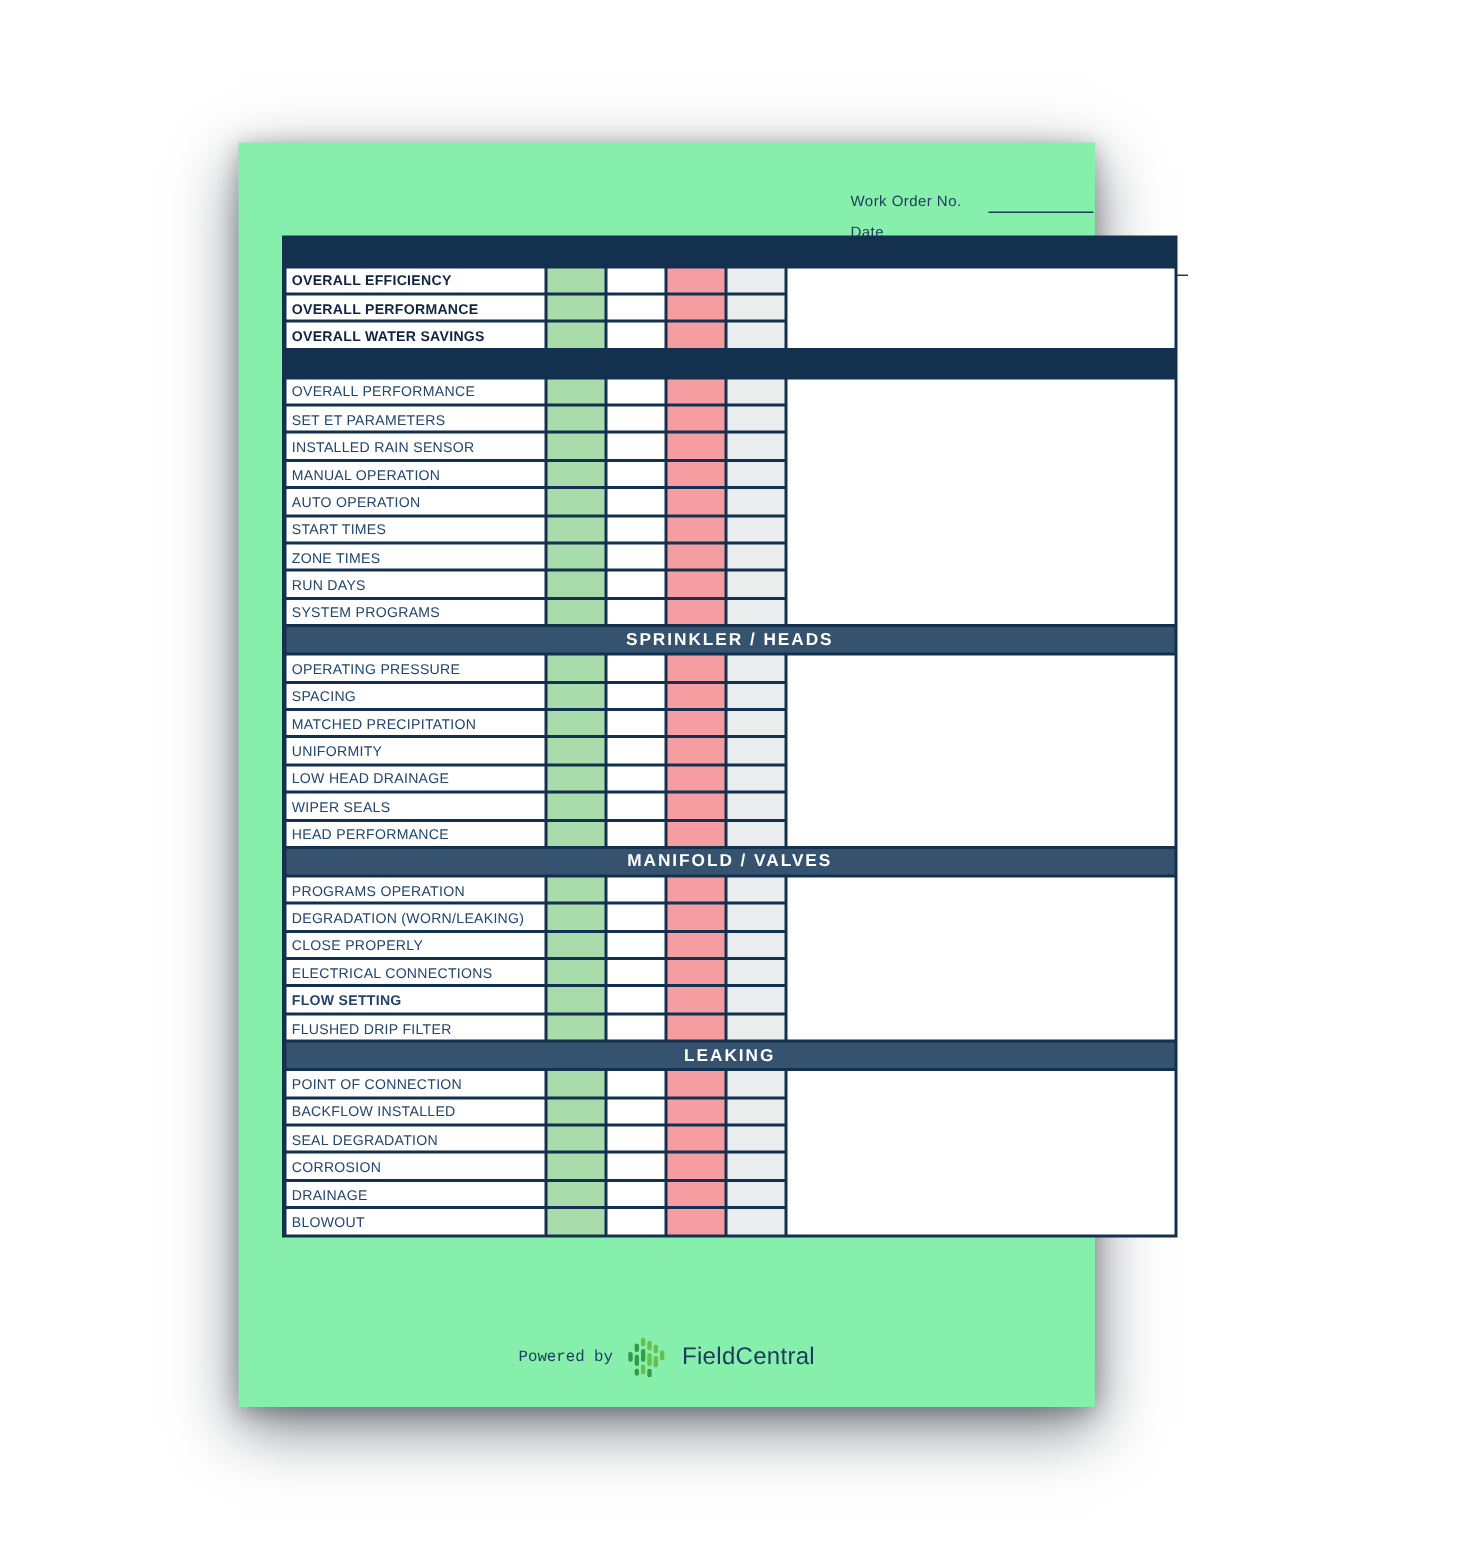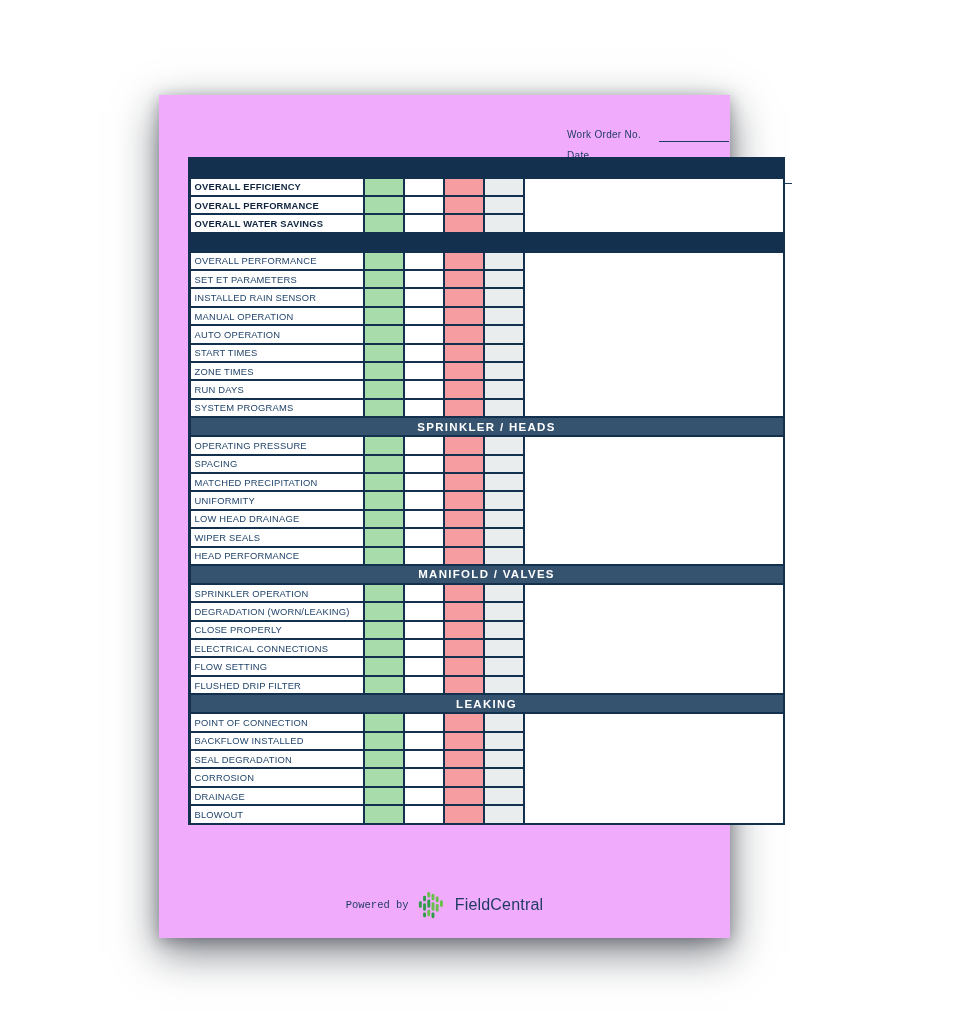--- a/index.html
+++ b/index.html
@@ -1,21 +1,21 @@
 <!DOCTYPE html>
 <html><head>
 <meta charset="utf-8">
 <style>
   * { margin: 0; padding: 0; box-sizing: border-box; }
   html, body { width: 975px; height: 1035px; background: #ffffff; overflow: hidden;
     font-family: "Liberation Sans", sans-serif; }
   .stage { position: relative; width: 975px; height: 1035px; }
   .paper {
     position: absolute; left: 159px; top: 95px; width: 571px; height: 843px;
-    background: #f0abfc;
+    background: #86efac;
     box-shadow: 0 14px 40px rgba(15,22,32,0.55), 0 3px 14px rgba(15,22,32,0.30);
   }
   
   .wo-block { position: absolute; left: 408px; top: 26px; color: #1d3a5f; }
   .wo-row { display: flex; align-items: flex-end; height: 21px; }
   .wo-label { width: 92px; font-size: 10px; letter-spacing: 0.3px; padding-bottom: 2px; }
   .wo-line { border-bottom: 1.7px solid #1d3a5f; height: 14px; }
   .wo-line.short { width: 70px; }
   .wo-line.long  { width: 133px; }
   
@@ -170,41 +170,41 @@
             <div class="check-cell" style="background: rgb(234, 237, 238); grid-area: 7 / 5;"></div>
             <div class="row-label" style="grid-area: 8 / 1;">HEAD PERFORMANCE</div>
             <div class="check-cell" style="background: rgb(169, 220, 171); grid-area: 8 / 2;"></div>
             <div class="check-cell" style="background: rgb(255, 255, 255); grid-area: 8 / 3;"></div>
             <div class="check-cell" style="background: rgb(245, 157, 161); grid-area: 8 / 4;"></div>
             <div class="check-cell" style="background: rgb(234, 237, 238); grid-area: 8 / 5;"></div>
             <div class="notes-cell" style="grid-area: 2 / 6 / span 7;"></div>
           </div>
           <div class="section">
             <div class="sec-header" style="background: rgb(53, 83, 111);">MANIFOLD / VALVES</div>
-            <div class="row-label" style="grid-area: 2 / 1;">SPRINKLER OPERATION</div>
+            <div class="row-label" style="grid-area: 2 / 1;">PROGRAMS OPERATION</div>
             <div class="check-cell" style="background: rgb(169, 220, 171); grid-area: 2 / 2;"></div>
             <div class="check-cell" style="background: rgb(255, 255, 255); grid-area: 2 / 3;"></div>
             <div class="check-cell" style="background: rgb(245, 157, 161); grid-area: 2 / 4;"></div>
             <div class="check-cell" style="background: rgb(234, 237, 238); grid-area: 2 / 5;"></div>
             <div class="row-label" style="grid-area: 3 / 1;">DEGRADATION (WORN/LEAKING)</div>
             <div class="check-cell" style="background: rgb(169, 220, 171); grid-area: 3 / 2;"></div>
             <div class="check-cell" style="background: rgb(255, 255, 255); grid-area: 3 / 3;"></div>
             <div class="check-cell" style="background: rgb(245, 157, 161); grid-area: 3 / 4;"></div>
             <div class="check-cell" style="background: rgb(234, 237, 238); grid-area: 3 / 5;"></div>
             <div class="row-label" style="grid-area: 4 / 1;">CLOSE PROPERLY</div>
             <div class="check-cell" style="background: rgb(169, 220, 171); grid-area: 4 / 2;"></div>
             <div class="check-cell" style="background: rgb(255, 255, 255); grid-area: 4 / 3;"></div>
             <div class="check-cell" style="background: rgb(245, 157, 161); grid-area: 4 / 4;"></div>
             <div class="check-cell" style="background: rgb(234, 237, 238); grid-area: 4 / 5;"></div>
             <div class="row-label" style="grid-area: 5 / 1;">ELECTRICAL CONNECTIONS</div>
             <div class="check-cell" style="background: rgb(169, 220, 171); grid-area: 5 / 2;"></div>
             <div class="check-cell" style="background: rgb(255, 255, 255); grid-area: 5 / 3;"></div>
             <div class="check-cell" style="background: rgb(245, 157, 161); grid-area: 5 / 4;"></div>
             <div class="check-cell" style="background: rgb(234, 237, 238); grid-area: 5 / 5;"></div>
-            <div class="row-label" style="grid-area: 6 / 1;">FLOW SETTING</div>
+            <div class="row-label" style="grid-area: 6 / 1; font-weight: bold;">FLOW SETTING</div>
             <div class="check-cell" style="background: rgb(169, 220, 171); grid-area: 6 / 2;"></div>
             <div class="check-cell" style="background: rgb(255, 255, 255); grid-area: 6 / 3;"></div>
             <div class="check-cell" style="background: rgb(245, 157, 161); grid-area: 6 / 4;"></div>
             <div class="check-cell" style="background: rgb(234, 237, 238); grid-area: 6 / 5;"></div>
             <div class="row-label" style="grid-area: 7 / 1;">FLUSHED DRIP FILTER</div>
             <div class="check-cell" style="background: rgb(169, 220, 171); grid-area: 7 / 2;"></div>
             <div class="check-cell" style="background: rgb(255, 255, 255); grid-area: 7 / 3;"></div>
             <div class="check-cell" style="background: rgb(245, 157, 161); grid-area: 7 / 4;"></div>
             <div class="check-cell" style="background: rgb(234, 237, 238); grid-area: 7 / 5;"></div>
             <div class="notes-cell" style="grid-area: 2 / 6 / span 6;"></div>

